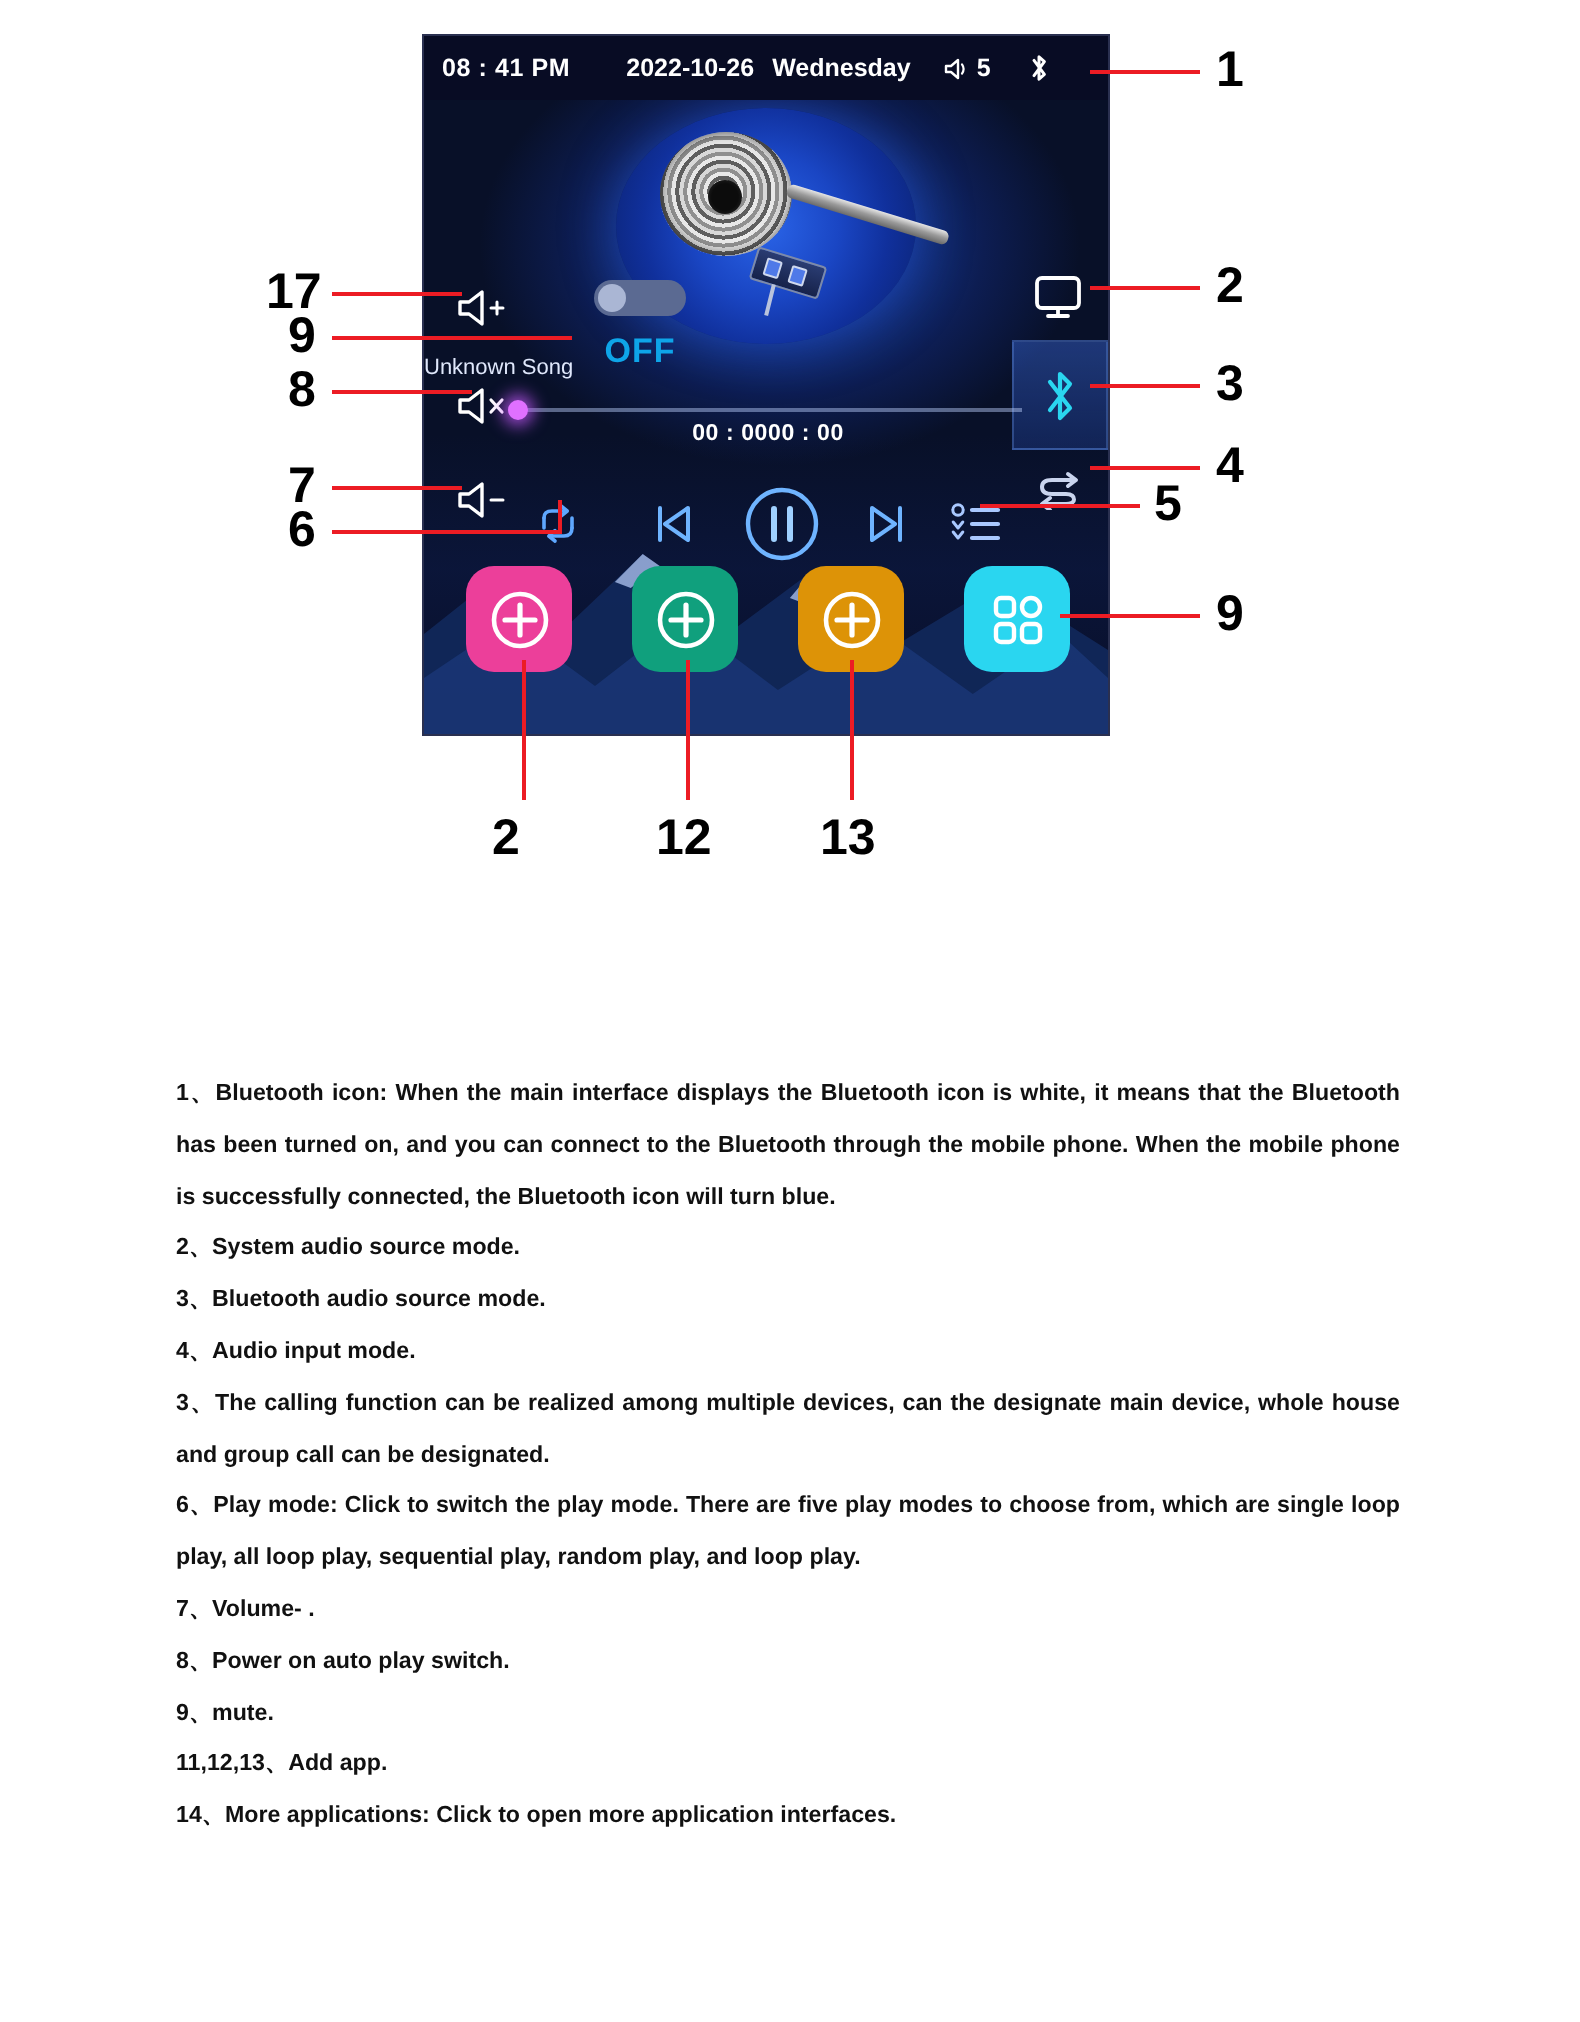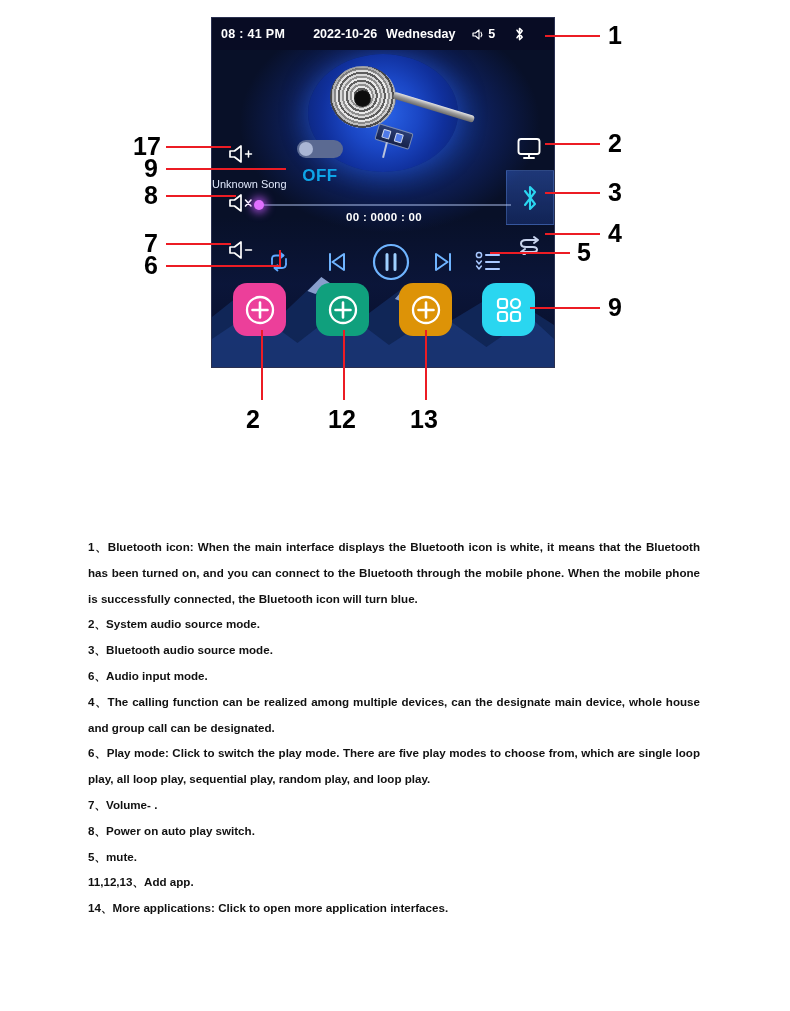--- a/index.html
+++ b/index.html
@@ -499,21 +499,21 @@
   <div class="cnum" style="left:246px; top:407px;">2</div>
   <div class="cnum" style="left:328px; top:407px;">12</div>
   <div class="cnum" style="left:410px; top:407px;">13</div>
 
 </div>
 
 <div id="description">
   <p>1、Bluetooth icon: When the main interface displays the Bluetooth icon is white, it means that the Bluetooth has    been turned on, and you can connect to the Bluetooth through the mobile phone. When the mobile phone is successfully connected, the Bluetooth icon will turn blue.</p>
   <p>2、System audio source mode.</p>
   <p>3、Bluetooth audio source mode.</p>
-  <p>6、Audio input mode.</p>
-  <p>4、The calling function can be realized among multiple devices, can the designate main device, whole house and group call can be designated.</p>
+  <p>4、Audio input mode.</p>
+  <p>3、The calling function can be realized among multiple devices, can the designate main device, whole house and group call can be designated.</p>
   <p>6、Play mode: Click to switch the play mode. There are five play modes to choose from, which are single loop play, all loop play, sequential play, random play, and loop play.</p>
   <p>7、Volume- .</p>
   <p>8、Power on auto play switch.</p>
-  <p>5、mute.</p>
+  <p>9、mute.</p>
   <p>11,12,13、Add app.</p>
   <p>14、More applications: Click to open more application interfaces.</p>
 </div>
 
 </body></html>

